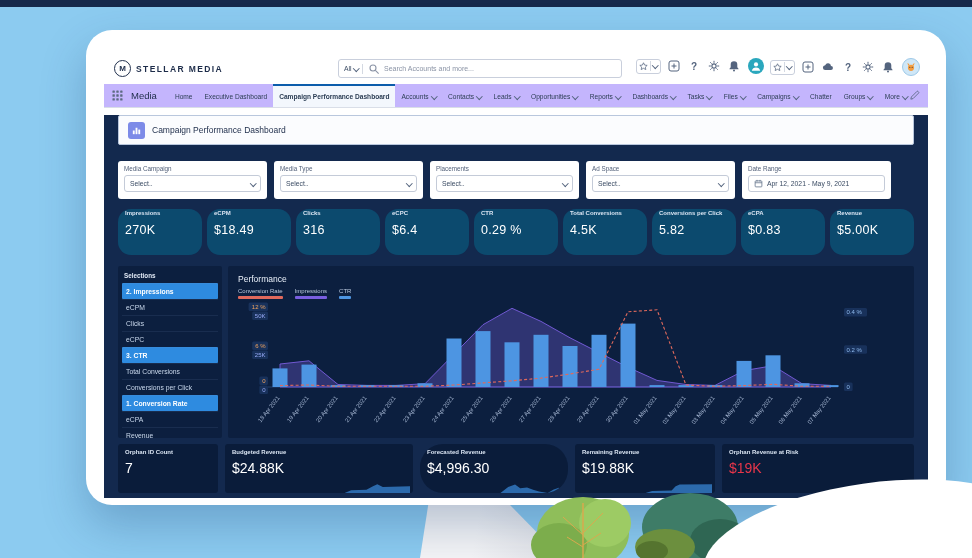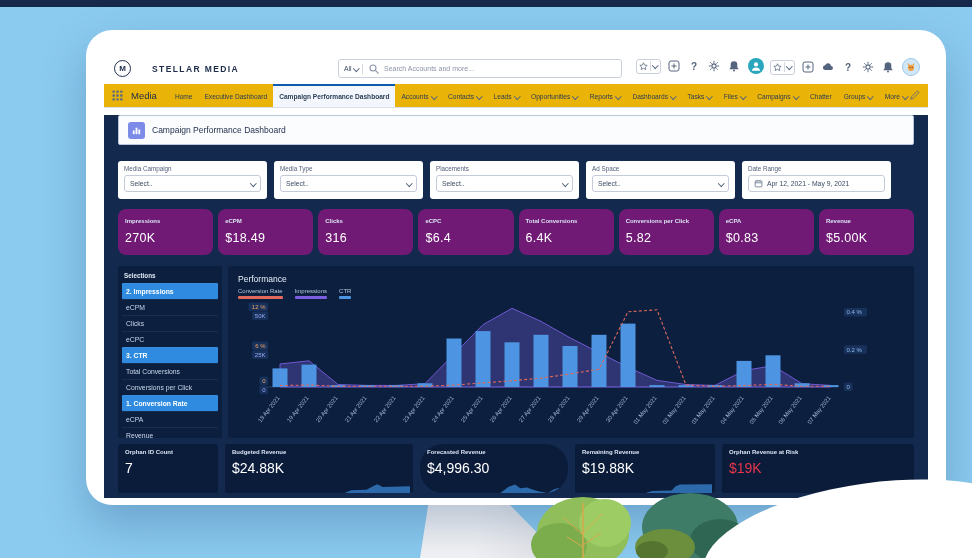--- a/index.html
+++ b/index.html
@@ -10,39 +10,39 @@
   
   .monitor{position:absolute;left:86px;top:30px;width:860px;height:475px;background:#ffffff;
            border-radius:26px;box-shadow:0 20px 45px rgba(20,60,110,.28);z-index:2;}
   .screen{position:absolute;left:18px;top:22px;width:824px;height:446px;overflow:hidden;background:#fff;}
 
   
   .sf-header{position:relative;height:32px;background:#fff;}
   .brand{position:absolute;left:10px;top:8px;display:flex;align-items:center;gap:5px;}
   .brand-circle{width:15px;height:15px;border:1.6px solid #22314e;border-radius:50%;display:flex;
                 align-items:center;justify-content:center;font-size:8px;font-weight:700;color:#22314e;}
-  .brand-name{font-size:8.5px;font-weight:700;letter-spacing:1.4px;color:#1d2c49;margin-left:16px;}
+  .brand-name{font-size:8.5px;font-weight:700;letter-spacing:1.4px;color:#1d2c49;}
   .searchbox{position:absolute;left:234px;top:7px;width:272px;height:17px;border:1px solid #C9CFDC;
              border-radius:3px;display:flex;align-items:center;padding:0 5px;gap:4px;background:#fff;}
   .scope{font-size:6.8px;color:#3A4B63;display:flex;align-items:center;gap:2px;}
   .vdiv{width:1px;height:10px;background:#D4D9E2;}
   .ph{font-size:7px;color:#8A93A5;white-space:nowrap;}
   .hicons{position:absolute;top:6px;display:flex;align-items:center;gap:7px;}
   .hicons.g1{left:532px;} .hicons.g2{left:666px;}
   .hico{width:13px;height:13px;display:flex;align-items:center;justify-content:center;}
   .hico svg{width:12px;height:12px;}
   .pill{display:flex;align-items:center;border:1px solid #C9CFDC;border-radius:3px;height:13px;padding:0 2px;gap:2px;}
   .avatar{width:16px;height:16px;border-radius:50%;display:flex;align-items:center;justify-content:center;overflow:hidden;}
   .avatar.teal{background:#2AA7BD;} .avatar.astro{background:#CFE7F7;border:1px solid #9EC9E8;}
   .avatar svg{width:12px;height:12px;}
   .chev{width:3.5px;height:3.5px;border-right:1px solid #54647e;border-bottom:1px solid #54647e;
         display:inline-block;transform:rotate(45deg);margin-bottom:1px;}
 
   
-  .sf-nav{height:23px;border-bottom:1px solid #D9DEE8;display:flex;align-items:stretch;padding:0 8px;white-space:nowrap;overflow:hidden;background:#eab308;}
+  .sf-nav{height:23px;border-bottom:1px solid #D9DEE8;display:flex;align-items:stretch;padding:0 8px;white-space:nowrap;overflow:hidden;background:#c4b5fd;}
   .gridico{align-self:center;margin-right:8px;width:11px;height:11px;}
   .appname{align-self:center;font-size:9.5px;color:#1d2c49;margin-right:12px;}
   .tabs{display:flex;align-items:stretch;flex:1;overflow:hidden;}
   .tab{display:flex;align-items:center;gap:3px;padding:0 6px;font-size:6.6px;color:#2B3D54;border-top:2px solid transparent;cursor:pointer;}
   .tab.active{border-top:2px solid #0B5CAB;background:#F3F7FD;font-weight:700;}
   .pencil{align-self:center;margin-left:auto;width:11px;height:11px;}
 
   
   .sf-page{height:391px;background:#13294E;padding:0 14px;box-sizing:border-box;}
   .title-bar{margin-top:7px;height:30px;background:#FBFCFE;border:1px solid #B9C7DD;border-radius:2px;
@@ -52,21 +52,21 @@
   .tb-text{font-size:8.5px;color:#1d2c49;}
 
   .filters{margin-top:16px;height:38px;display:flex;gap:7px;}
   .fcard{width:149px;background:#fff;border-radius:3px;padding:4px 6px;box-sizing:border-box;}
   .flabel{font-size:6.3px;color:#526079;}
   .fctrl{margin-top:3px;height:15px;border:1px solid #C4CBD8;border-radius:3px;display:flex;align-items:center;
          padding:0 5px;gap:4px;font-size:6.8px;color:#3A4B63;}
   .fctrl .chev{margin-left:auto;}
 
   .kpis{margin-top:10px;height:46px;display:flex;gap:5px;}
-  .kpi{flex:1;background:#701a75;border-radius:8px;padding:9px 7px;box-sizing:border-box;overflow:hidden;}
+  .kpi{flex:1;background:#0c4a6e;border-radius:13px;padding:1px 7px;box-sizing:border-box;overflow:hidden;}
   .kpi-label{font-size:6px;font-weight:700;color:#D9E4F2;white-space:nowrap;}
   .kpi-value{margin-top:7px;font-size:12.5px;font-weight:300;color:#fff;letter-spacing:.3px;}
 
   .mid{margin-top:11px;height:172px;display:flex;gap:6px;}
   .selections{width:104px;background:#0C1F3F;border-radius:2px;padding:4px;box-sizing:border-box;}
   .sel-title{font-size:6.3px;font-weight:700;color:#E2EAF6;padding:2px 2px 4px;}
   .sel-item{height:15px;line-height:15px;font-size:6.8px;color:#C9D8EC;padding-left:4px;
             border-top:1px solid rgba(120,150,200,.12);cursor:pointer;white-space:nowrap;overflow:hidden;}
   .sel-item.selected{background:#2E8BE0;color:#fff;font-weight:600;border-radius:1px;}
 
@@ -347,22 +347,26 @@
             </div>
             <div class="kpi">
               <div class="kpi-label">Clicks</div>
               <div class="kpi-value">316</div>
             </div>
             <div class="kpi">
               <div class="kpi-label">eCPC</div>
               <div class="kpi-value">$6.4</div>
             </div>
             <div class="kpi">
+              <div class="kpi-label">CTR</div>
+              <div class="kpi-value">0.29 %</div>
+            </div>
+            <div class="kpi">
               <div class="kpi-label">Total Conversions</div>
-              <div class="kpi-value">6.4K</div>
+              <div class="kpi-value">4.5K</div>
             </div>
             <div class="kpi">
               <div class="kpi-label">Conversions per Click</div>
               <div class="kpi-value">5.82</div>
             </div>
             <div class="kpi">
               <div class="kpi-label">eCPA</div>
               <div class="kpi-value">$0.83</div>
             </div>
             <div class="kpi">

